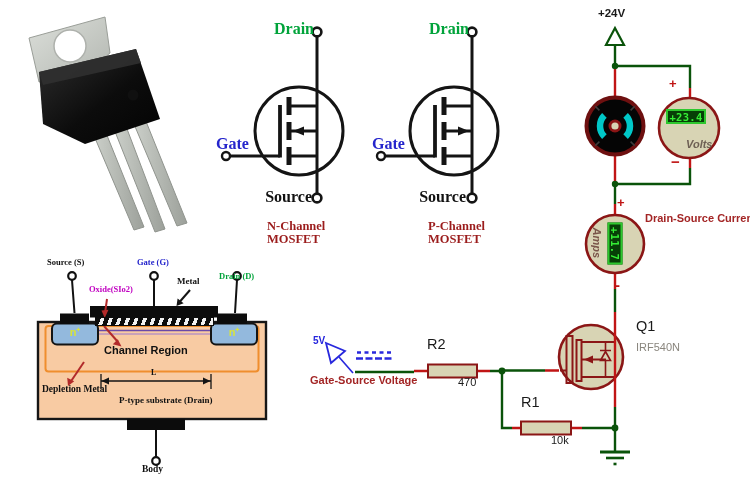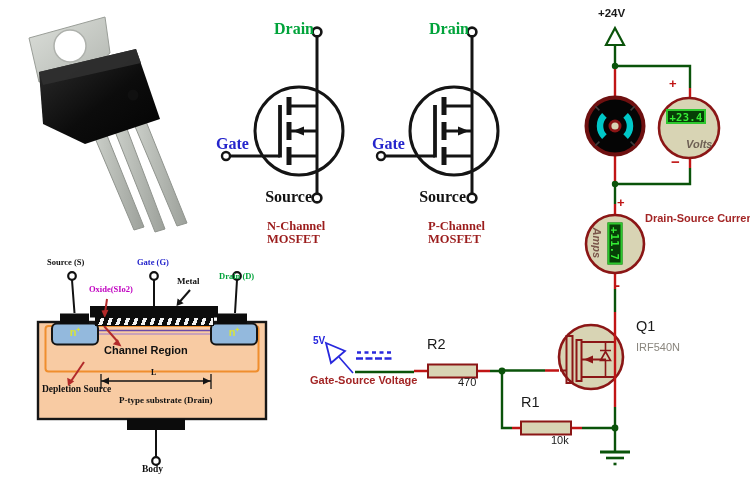--- a/index.html
+++ b/index.html
@@ -166,21 +166,21 @@
     </g>
   </svg>
   <div class="hatch"></div>
 
   <span class="lbl st" style="left:47px;top:258px;">Source (S)</span>
   <span class="lbl st blue" style="left:137px;top:258px;">Gate (G)</span>
   <span class="lbl st green" style="left:219px;top:272px;">Drain (D)</span>
   <span class="lbl st mag" style="left:89px;top:285px;">Oxide(SIo2)</span>
   <span class="lbl st" style="left:177px;top:277px;font-size:9px;">Metal</span>
   <span class="lbl st big" style="left:104px;top:345px;">Channel Region</span>
-  <span class="lbl st" style="left:42px;top:385px;font-size:9.5px;">Depletion Source</span>
+  <span class="lbl st" style="left:42px;top:385px;font-size:9.5px;">Depletion Metal</span>
   <span class="lbl st" style="left:151px;top:369px;font-size:8px;">L</span>
   <span class="lbl st" style="left:119px;top:396px;font-size:9px;">P-type substrate (Drain)</span>
   <span class="lbl st" style="left:142px;top:465px;font-size:9.5px;">Body</span>
   <span class="lbl nplus" style="left:65px;top:327px;width:20px;">n⁺</span>
   <span class="lbl nplus" style="left:224px;top:327px;width:20px;">n⁺</span>
 
   <svg style="left:300px;top:0;" width="450" height="488" viewBox="300 0 450 488">
 
     <g stroke="#0a530a" stroke-width="2.4" fill="none">
       <path d="M615 45 V66 M615 66 H690 V88 M690 168 V184 H615 M615 184 V204

